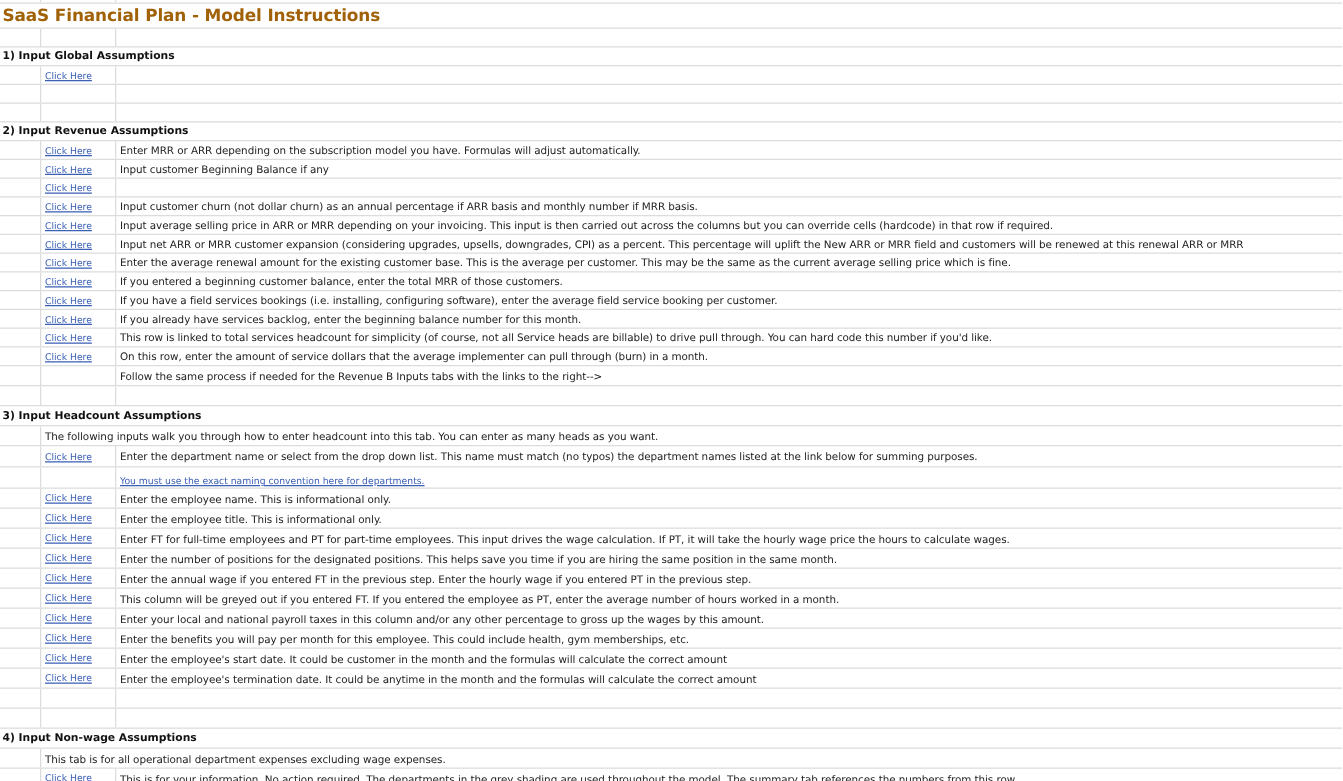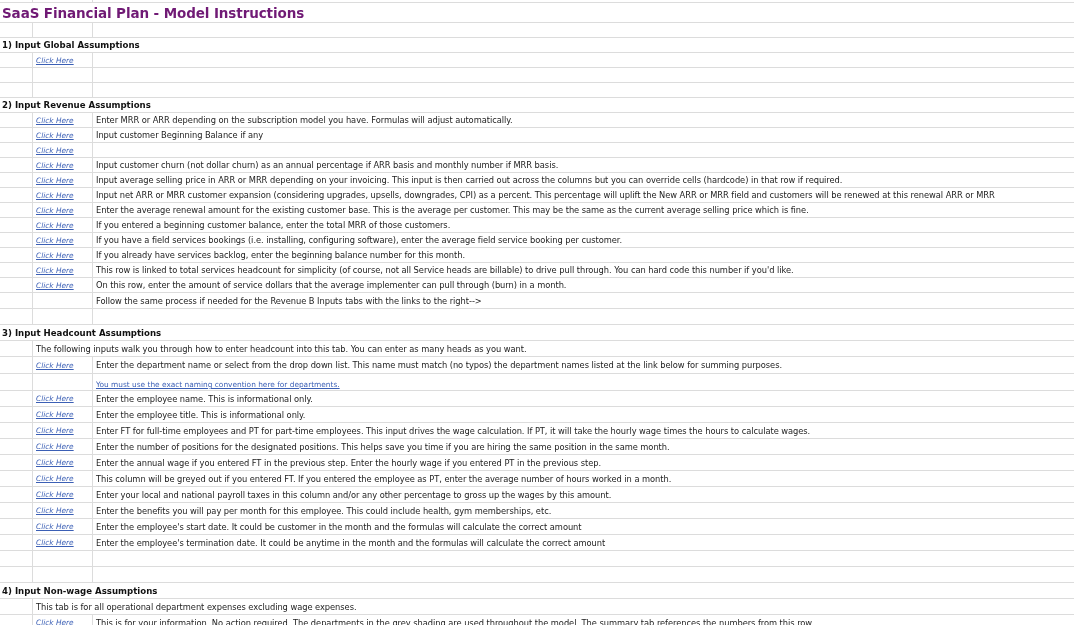--- a/index.html
+++ b/index.html
@@ -14,24 +14,24 @@
     border-bottom: 1px solid #dcdcdc;
     display: flex; align-items: center;
   }
   .h15 { height: 15px; }
   .h16 { height: 16px; }
   .h17 { height: 17px; }
   .h20 { height: 20px; }
   .h3 { height: 3px; }
   .cell { height: 100%; box-sizing: border-box; display: flex; align-items: center; white-space: nowrap; overflow: visible; }
   .ca { width: 33px; border-right: 1px solid #dcdcdc; }
-  .cb { width: 60px; border-right: 1px solid #dcdcdc; padding-left: 3px; font-style: italic; }
+  .cb { width: 60px; border-right: 1px solid #dcdcdc; padding-left: 3px; }
   .cc { flex: 1; padding-left: 3px; }
   .full { flex: 1; padding-left: 2px; }
-  .title { font-size: 13.5px; font-weight: bold; letter-spacing: -0.1px; color: #701a75; }
+  .title { font-size: 13.5px; font-weight: bold; letter-spacing: -0.1px; color: #a16207; }
   .section { font-size: 8.6px; font-weight: bold; color: #111; }
   .desc { font-size: 8.3px; color: #222; letter-spacing: -0.05px; }
   .link { font-size: 7.4px; color: #3b5fb5; text-decoration: underline; cursor: pointer; }
   .link-wide { font-size: 7.4px; color: #3b5fb5; text-decoration: underline; cursor: pointer; }
   .span-bc { padding-left: 36px; flex: 1; }
   .cut { overflow: hidden; }
 </style>
 </head>
 <body>
 
@@ -203,21 +203,21 @@
     <div class="cell cb">
         <span class="link">Click Here</span>
       </div>
     <div class="cell cc desc">Enter the employee title.  This is informational only.</div>
   </div>
   <div class="row h16">
     <div class="cell ca"></div>
     <div class="cell cb">
         <span class="link">Click Here</span>
       </div>
-    <div class="cell cc desc">Enter FT for full-time employees and PT for part-time employees.  This input drives the wage calculation.  If PT, it will take the hourly wage times the hours to calculate wages.</div>
+    <div class="cell cc desc">Enter FT for full-time employees and PT for part-time employees.  This input drives the wage calculation.  If PT, it will take the hourly wage price the hours to calculate wages.</div>
   </div>
   <div class="row h16">
     <div class="cell ca"></div>
     <div class="cell cb">
         <span class="link">Click Here</span>
       </div>
     <div class="cell cc desc">Enter the number of positions for the designated positions.  This helps save you time if you are hiring the same position in the same month.</div>
   </div>
   <div class="row h16">
     <div class="cell ca"></div>

